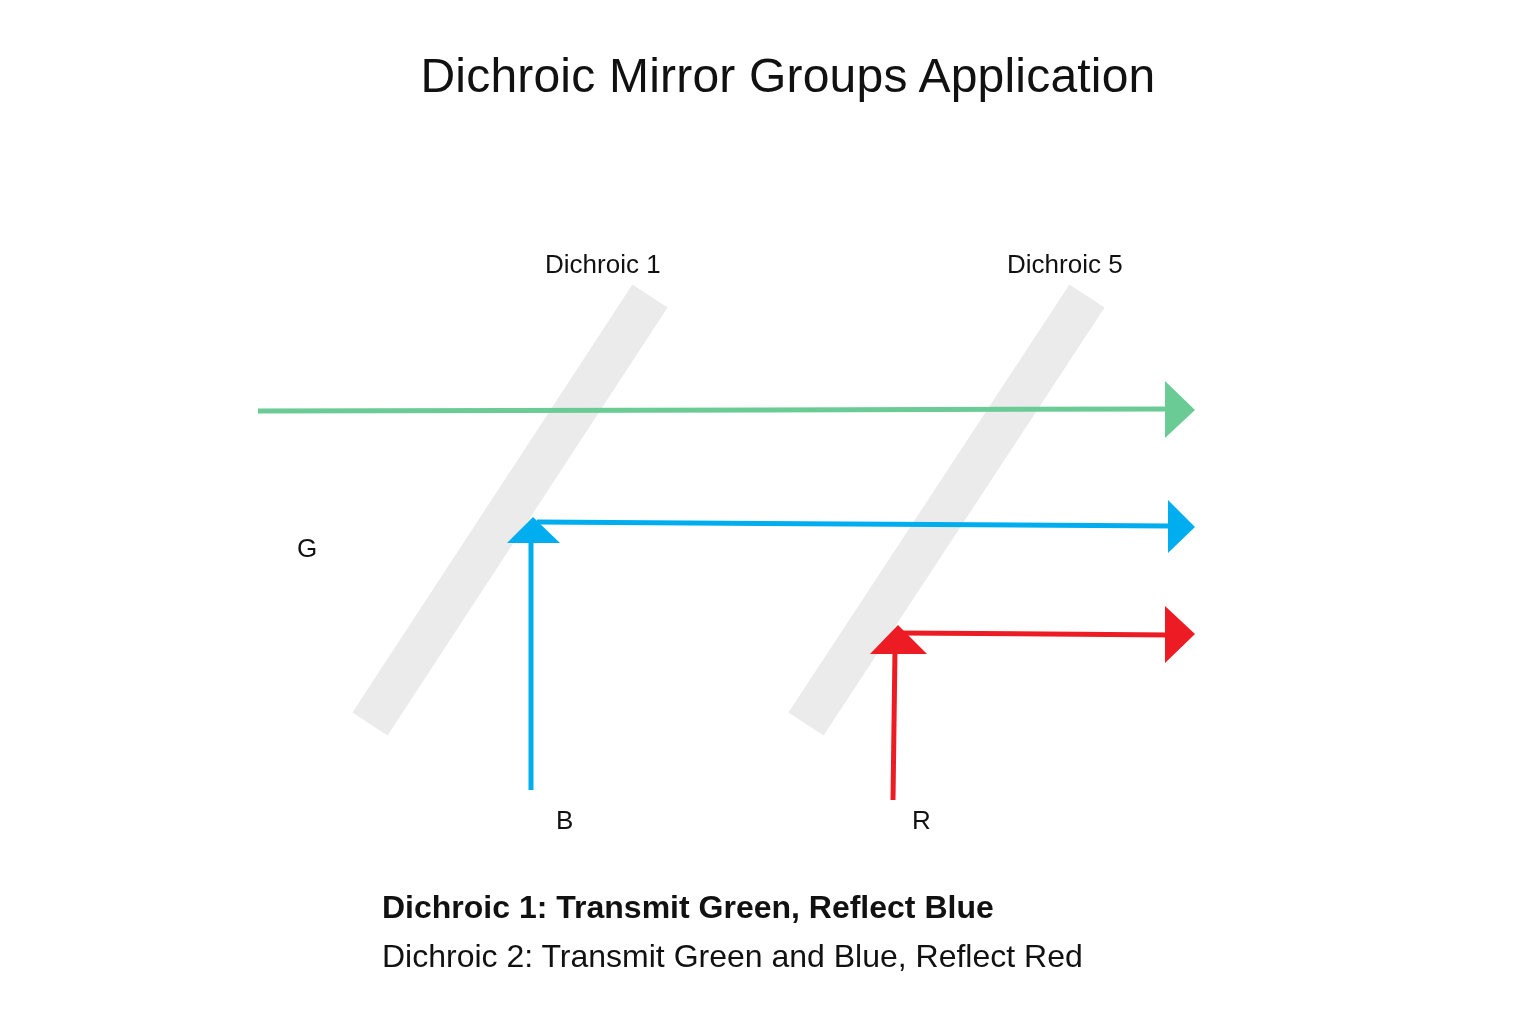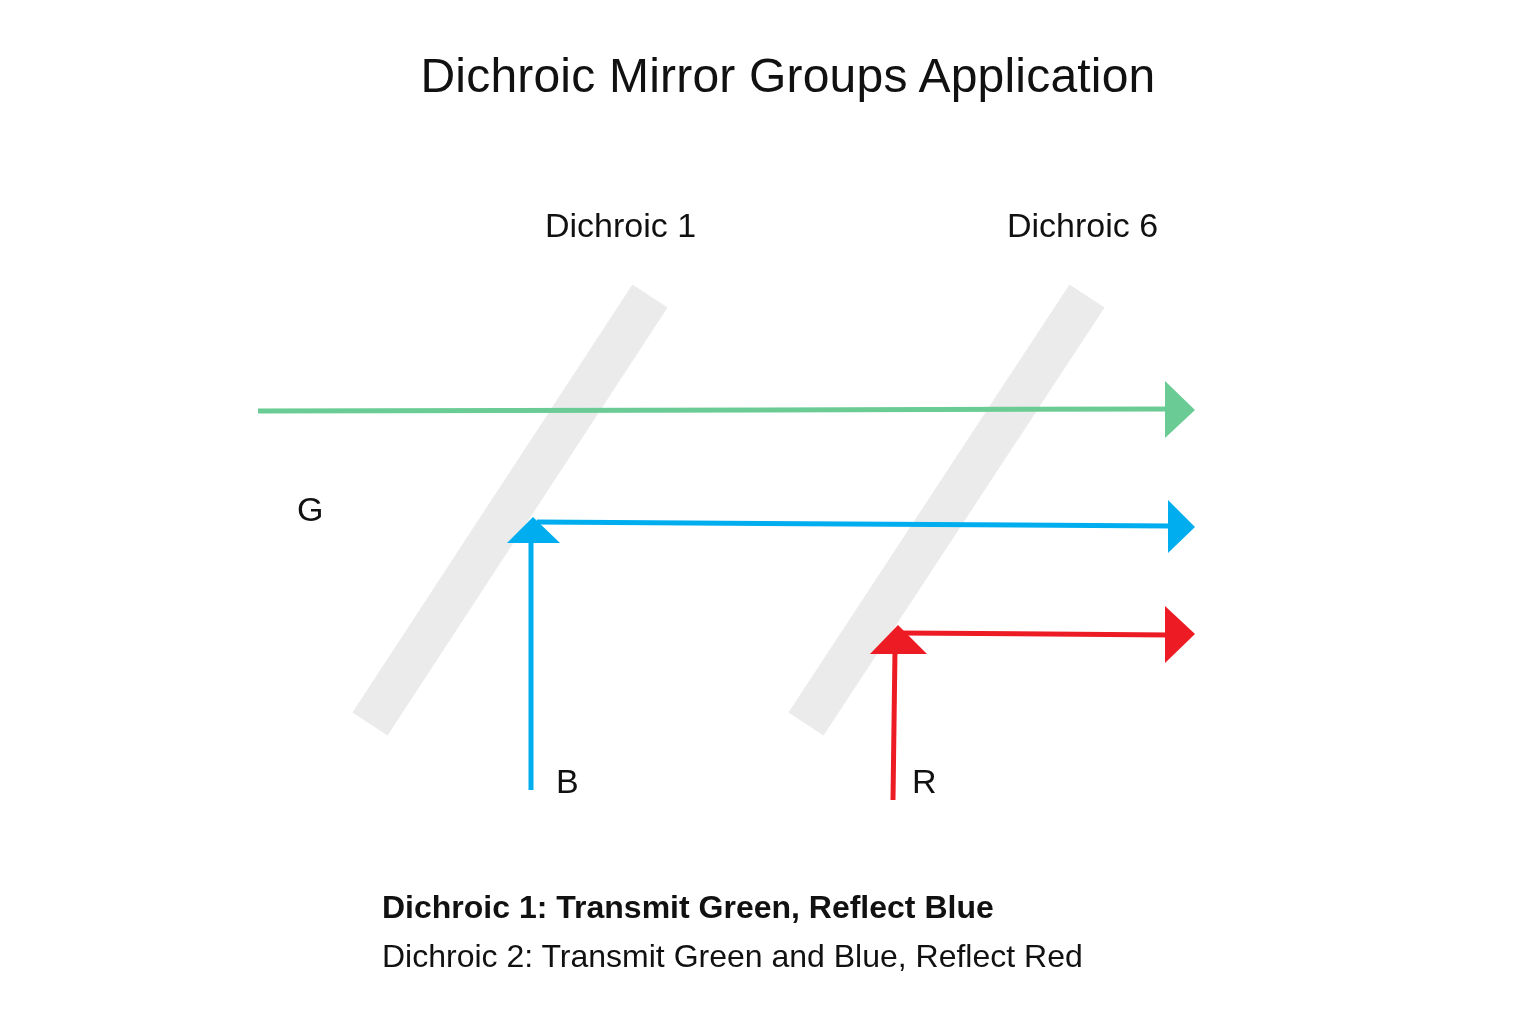--- a/index.html
+++ b/index.html
@@ -1,30 +1,30 @@
 <!DOCTYPE html>
 <html><head>
 <meta charset="utf-8">
 <style>
   html, body { margin: 0; padding: 0; background: #ffffff; }
   body { width: 1536px; height: 1024px; position: relative; overflow: hidden;
          font-family: "Liberation Sans", "DejaVu Sans", sans-serif; color: #111; }
   .title { position: absolute; left: 0; width: 1576px; top: 48px; text-align: center;
            font-size: 48px; font-weight: 400; letter-spacing: 0.2px; }
-  .label { position: absolute; font-size: 34px; }
+  .label { position: absolute; font-size: 26px; margin-top: 43px; }
   .note { position: absolute; left: 382px; font-size: 32px; }
   svg { position: absolute; left: 0; top: 0; }
 </style>
 </head>
 <body>
 
 <div class="title">Dichroic Mirror Groups Application</div>
 
 <div class="label" style="left:545px; top:206px;">Dichroic 1</div>
-<div class="label" style="left:1007px; top:206px;">Dichroic 6</div>
+<div class="label" style="left:1007px; top:206px;">Dichroic 5</div>
 
 <svg width="1536" height="1024" viewBox="0 0 1536 1024">
 
   <line x1="650" y1="296" x2="370" y2="724" stroke="#ebebeb" stroke-width="42"></line>
   <line x1="1087" y1="296" x2="806" y2="724" stroke="#ebebeb" stroke-width="42"></line>
 
   <line x1="258" y1="411" x2="1170" y2="409" stroke="#6acb95" stroke-width="5"></line>
   <polygon points="1165,381 1195,410 1165,438" fill="#6acb95"></polygon>
 
   <line x1="531" y1="790" x2="531" y2="540" stroke="#00aeef" stroke-width="5"></line>

